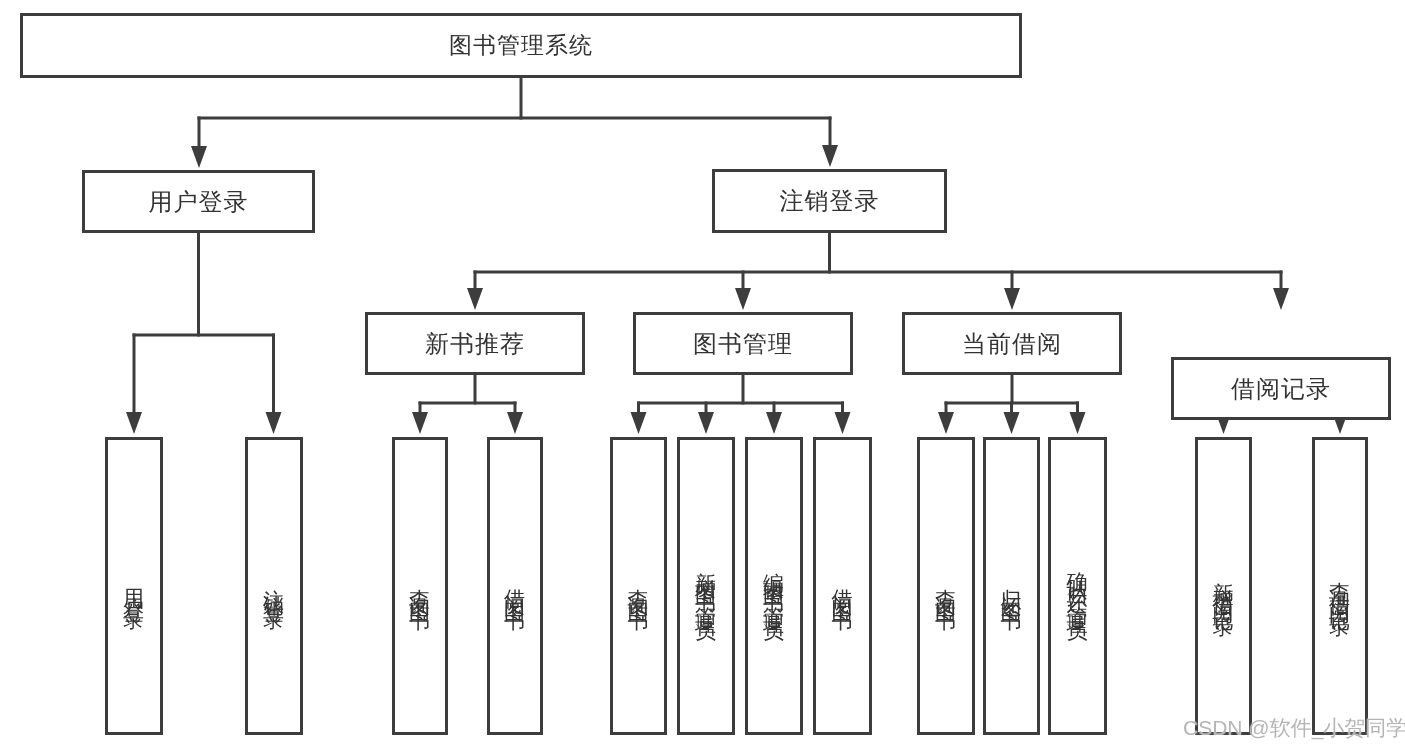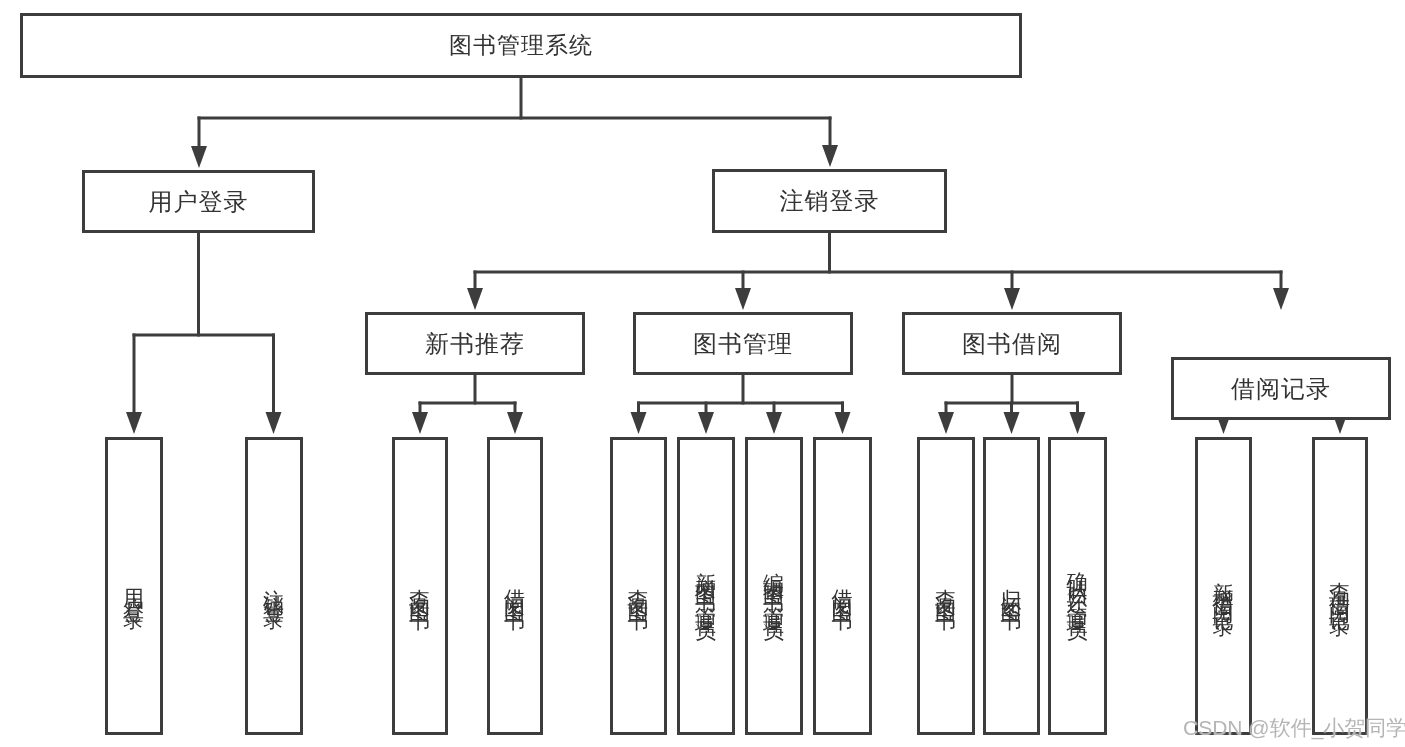--- a/index.html
+++ b/index.html
@@ -123,21 +123,21 @@
     </g>
   </svg>
 
   <div class="box title" style="left:20px; top:13px; width:1002px; height:65px;">图书管理系统</div>
 
   <div class="box level" style="left:82px; top:170px; width:233px; height:63px;">用户登录</div>
   <div class="box level" style="left:712px; top:169px; width:235px; height:64px;">注销登录</div>
 
   <div class="box level" style="left:365px; top:312px; width:220px; height:63px;">新书推荐</div>
   <div class="box level" style="left:633px; top:312px; width:220px; height:63px;">图书管理</div>
-  <div class="box level" style="left:902px; top:312px; width:220px; height:63px;">图书借阅</div>
+  <div class="box level" style="left:902px; top:312px; width:220px; height:63px;">当前借阅</div>
   <div class="box level" style="left:1171px; top:312px; width:220px; height:63px;margin-top:45px;">借阅记录</div>
 
   <div class="box leaf" style="left:105px; top:437px; width:58px; height:298px;">用户登录</div>
   <div class="box leaf" style="left:245px; top:437px; width:58px; height:298px;">注销登录</div>
 
   <div class="box leaf" style="left:392px; top:437px; width:56px; height:298px;">查询图书</div>
   <div class="box leaf" style="left:487px; top:437px; width:56px; height:298px;">借阅图书</div>
 
   <div class="box leaf" style="left:610px; top:437px; width:57px; height:298px;">查询图书</div>
   <div class="box leaf" style="left:677px; top:437px; width:58px; height:298px;">新增图书（管理员）</div>

